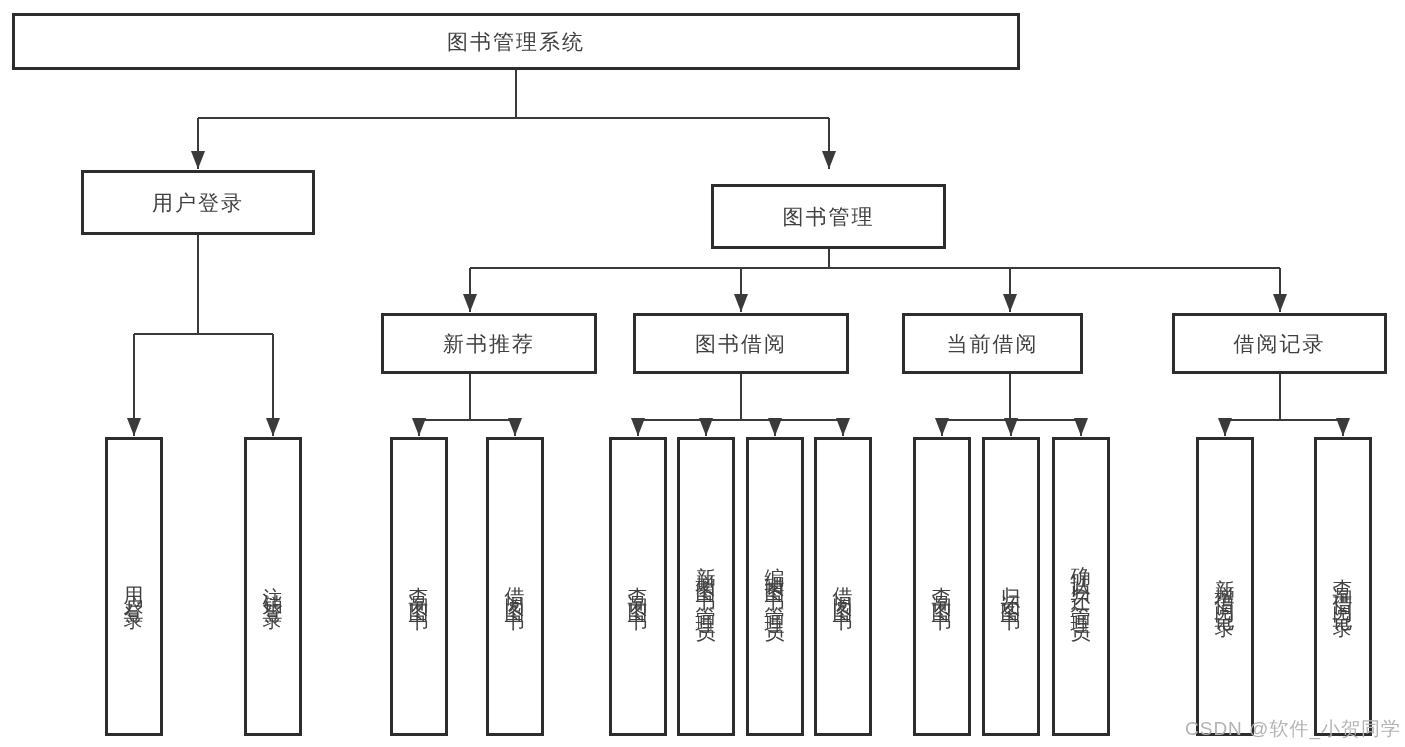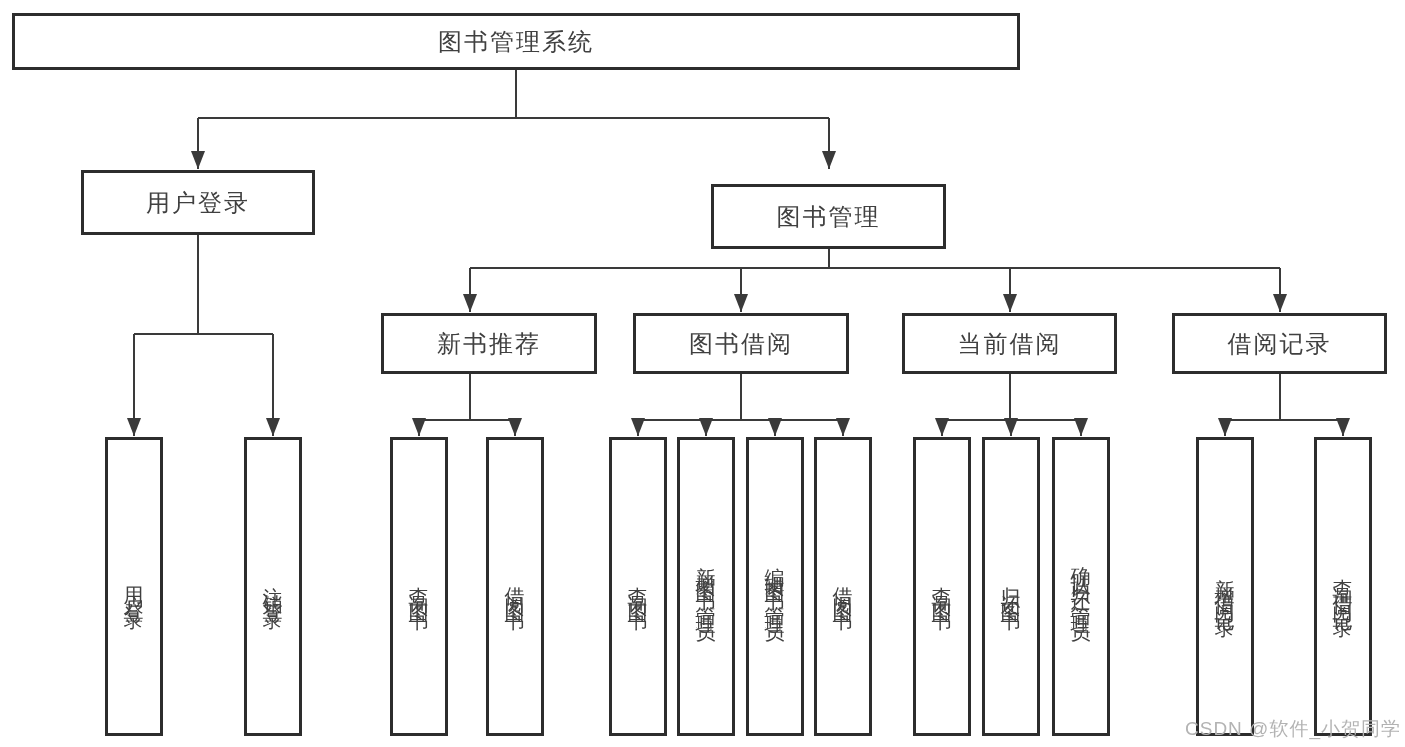--- a/index.html
+++ b/index.html
@@ -21,21 +21,21 @@
   .box {
     position: absolute;
     background: var(--box-fill, #ffffff);
     border: 3px solid var(--border, #2d2d2d);
     display: flex;
     align-items: center;
     justify-content: center;
     color: var(--text, #404040);
   }
   .box.h span {
-    font-size: 24px;
+    font-size: 21px;
     letter-spacing: 2px;
     white-space: nowrap;
   }
   .box.v span {
     writing-mode: vertical-rl;
     text-orientation: mixed;
     font-size: 20px;
     letter-spacing: 8px;
     line-height: 1;
   }
@@ -126,21 +126,21 @@
   <div class="box h" style="left:711px;top:184px;width:235px;height:65px">
     <span>图书管理</span>
   </div>
 
   <div class="box h" style="left:381px;top:313px;width:216px;height:61px">
     <span>新书推荐</span>
   </div>
   <div class="box h" style="left:633px;top:313px;width:216px;height:61px">
     <span>图书借阅</span>
   </div>
-  <div class="box h" style="left:902px;top:313px;width:215px;height:61px">
+  <div class="box h" style="left:902px;top:313px;width:181px;height:61px">
     <span>当前借阅</span>
   </div>
   <div class="box h" style="left:1172px;top:313px;width:215px;height:61px">
     <span>借阅记录</span>
   </div>
 
   <div class="box v" style="left:105px;top:437px;width:58px;height:299px">
     <span>用户登录</span>
   </div>
   <div class="box v" style="left:244px;top:437px;width:58px;height:299px">

